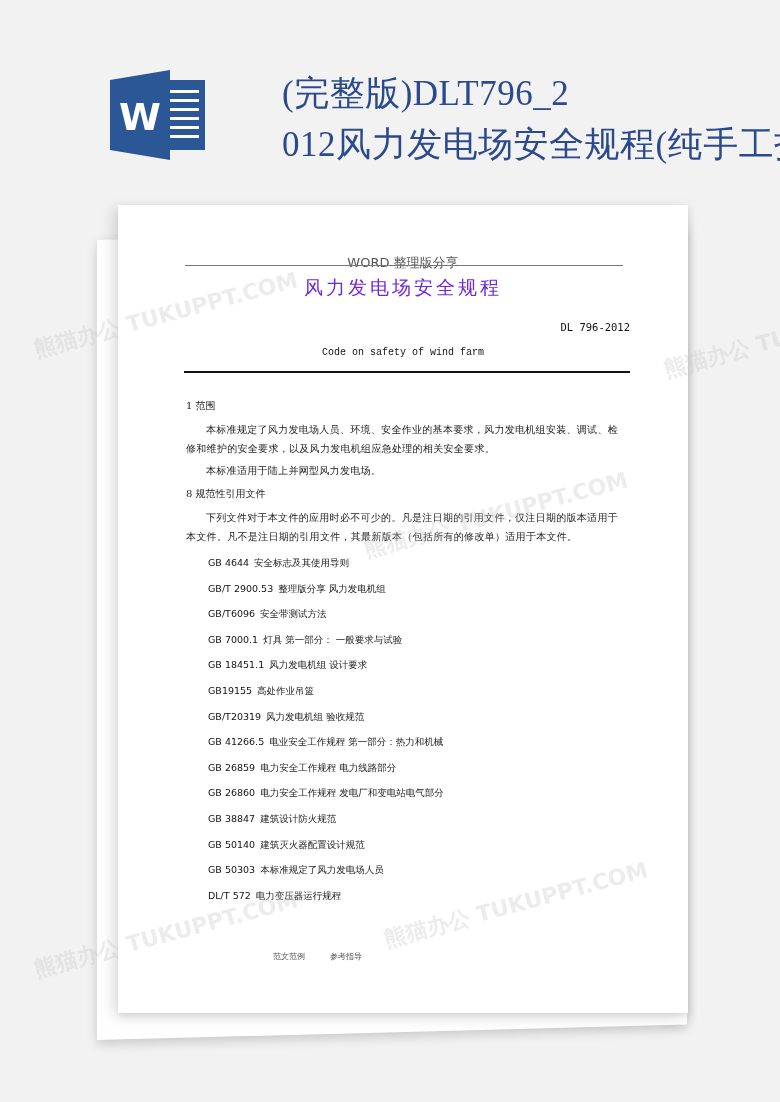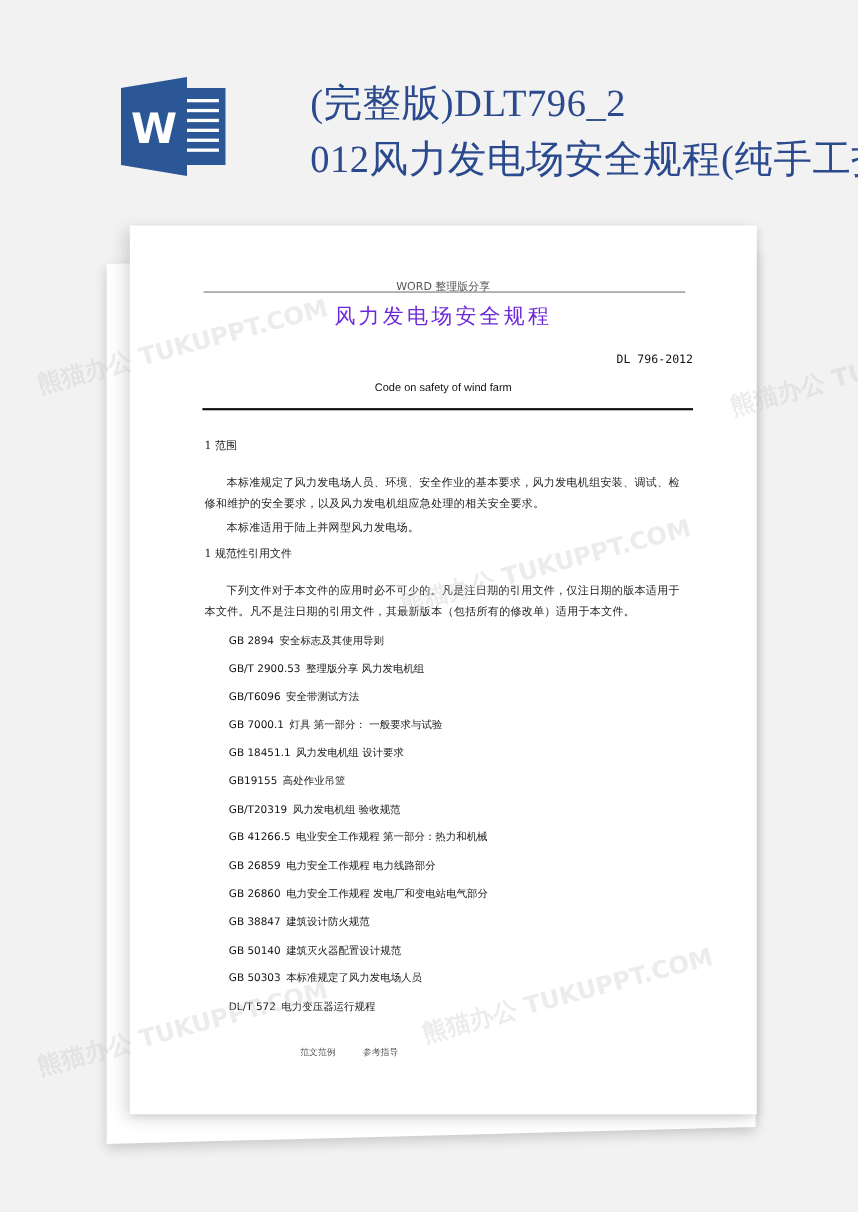--- a/index.html
+++ b/index.html
@@ -31,51 +31,51 @@
     box-shadow: 0 4px 12px rgba(0,0,0,0.18);
   }
   .page-front {
     position: absolute; left: 118px; top: 205px; width: 570px; height: 808px;
     background: #fff;
     box-shadow: -4px 4px 14px rgba(0,0,0,0.15), 2px 2px 6px rgba(0,0,0,0.08);
   }
 
   .hdr-note {
     position: absolute; left: 0; right: 0; top: 49px; text-align: center;
-    font-family: "DejaVu Sans", sans-serif; font-size: 10px; color: #555;
+    font-family: "DejaVu Sans", sans-serif; font-size: 13px; color: #555;
   }
   .hdr-rule {
     position: absolute; left: 67px; width: 438px; top: 60px;
     border-top: 1px solid #777;
   }
   .page-title {
     position: absolute; left: 0; right: 0; top: 70px; text-align: center;
     font-size: 19px; letter-spacing: 3px; color: #6d28d9;
   }
   .std-code {
     position: absolute; right: 58px; top: 116px;
     font-family: "DejaVu Sans Mono", monospace; font-size: 10.5px; color: #111;
   }
   .eng-title {
     position: absolute; left: 0; right: 0; top: 142px; text-align: center;
-    font-family: Liberation Sans, sans-serif; font-size: 10px; color: #111;
+    font-family: Liberation Mono, monospace; font-size: 10px; color: #111;
   }
   .thick-rule {
     position: absolute; left: 66px; width: 446px; top: 166px;
     border-top: 2px solid #111;
   }
 
   .body {
     position: absolute; left: 68px; top: 190px; width: 440px;
     font-size: 10px; color: #222;
   }
   .sec-head { margin-top: 0; height: 22px; line-height: 22px; }
   .sec-head.s2 { margin-top: 3px; }
   .para {
-    text-indent: 2em; line-height: 19px; margin-top: 13px; letter-spacing: 0.3px;
+    text-indent: 2em; line-height: 19px; margin-top: 3px; letter-spacing: 0.3px;
   }
   .para + .para { margin-top: 3px; }
   .ref-list { margin-top: 4px; }
   .ref-item {
     padding-left: 22px; height: 25.6px; line-height: 25.6px; white-space: nowrap;
   }
   .ref-code {
     font-family: "DejaVu Sans", sans-serif; font-size: 9.5px; color: #111;
     margin-right: 5px;
   }
@@ -125,25 +125,25 @@
   <div class="hdr-rule"></div>
   <div class="page-title">风力发电场安全规程</div>
   <div class="std-code">DL 796-2012</div>
   <div class="eng-title">Code on safety of wind farm</div>
   <div class="thick-rule"></div>
 
   <div class="body">
     <div class="sec-head">1 范围</div>
     <p class="para">本标准规定了风力发电场人员、环境、安全作业的基本要求，风力发电机组安装、调试、检修和维护的安全要求，以及风力发电机组应急处理的相关安全要求。</p>
     <p class="para">本标准适用于陆上并网型风力发电场。</p>
-    <div class="sec-head s2">1 规范性引用文件</div>
+    <div class="sec-head s2">8 规范性引用文件</div>
     <p class="para">下列文件对于本文件的应用时必不可少的。凡是注日期的引用文件，仅注日期的版本适用于本文件。凡不是注日期的引用文件，其最新版本（包括所有的修改单）适用于本文件。</p>
 
     <div class="ref-list">
-      <div class="ref-item"><span class="ref-code">GB 2894</span><span class="ref-name">安全标志及其使用导则</span></div>
+      <div class="ref-item"><span class="ref-code">GB 4644</span><span class="ref-name">安全标志及其使用导则</span></div>
       <div class="ref-item"><span class="ref-code">GB/T 2900.53</span><span class="ref-name">整理版分享 风力发电机组</span></div>
       <div class="ref-item"><span class="ref-code">GB/T6096</span><span class="ref-name">安全带测试方法</span></div>
       <div class="ref-item"><span class="ref-code">GB 7000.1</span><span class="ref-name">灯具 第一部分： 一般要求与试验</span></div>
       <div class="ref-item"><span class="ref-code">GB 18451.1</span><span class="ref-name">风力发电机组 设计要求</span></div>
       <div class="ref-item"><span class="ref-code">GB19155</span><span class="ref-name">高处作业吊篮</span></div>
       <div class="ref-item"><span class="ref-code">GB/T20319</span><span class="ref-name">风力发电机组 验收规范</span></div>
       <div class="ref-item"><span class="ref-code">GB 41266.5</span><span class="ref-name">电业安全工作规程 第一部分：热力和机械</span></div>
       <div class="ref-item"><span class="ref-code">GB 26859</span><span class="ref-name">电力安全工作规程 电力线路部分</span></div>
       <div class="ref-item"><span class="ref-code">GB 26860</span><span class="ref-name">电力安全工作规程 发电厂和变电站电气部分</span></div>
       <div class="ref-item"><span class="ref-code">GB 38847</span><span class="ref-name">建筑设计防火规范</span></div>

